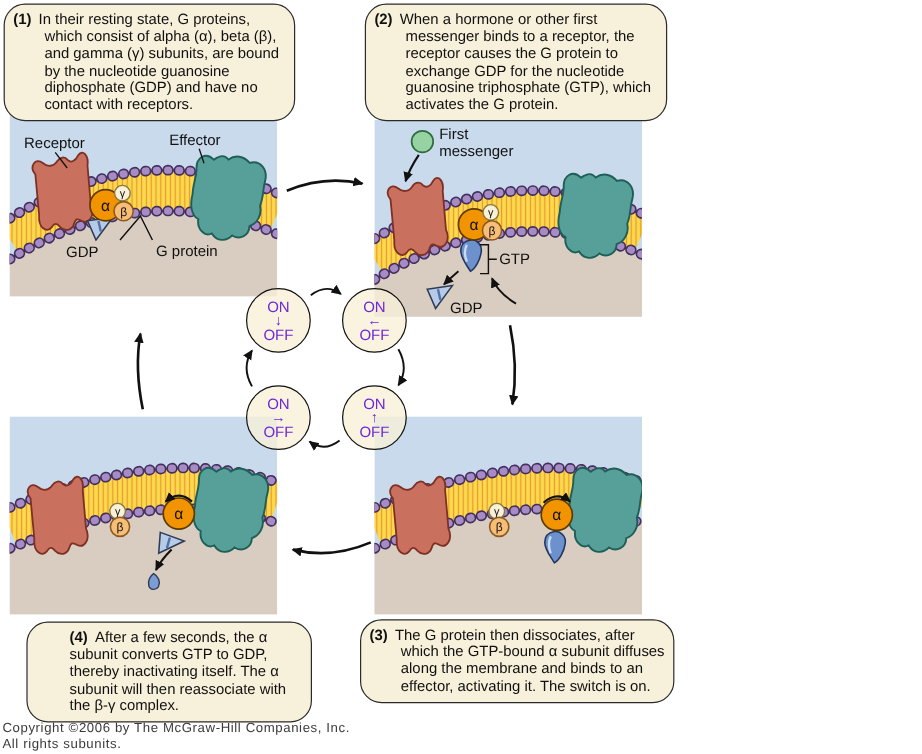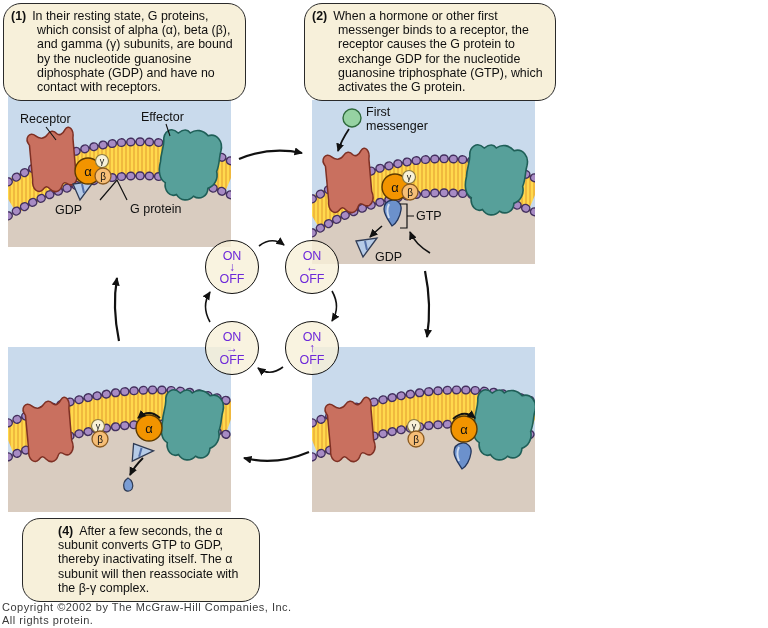--- a/index.html
+++ b/index.html
@@ -89,20 +89,23 @@
       </g>
     </defs>
   </svg>
 
   <div class="step-box" style="left:3px;top:3px;width:227px;">
     <div class="step-inner hang"><span class="step-num">(1)</span><span>In their resting state, G proteins, which consist of alpha (α), beta (β), and gamma (γ) subunits, are bound by the nucleotide guanosine diphosphate (GDP) and have no contact with receptors.</span></div>
   </div>
   <div class="step-box" style="left:304px;top:3px;width:236px;">
     <div class="step-inner hang"><span class="step-num">(2)</span><span>When a hormone or other first messenger binds to a receptor, the receptor causes the G protein to exchange GDP for the nucleotide guanosine triphosphate (GTP), which activates the G protein.</span></div>
   </div>
+  <div class="step-box" style="left:300px;top:516px;width:246px;">
+    <div class="step-inner hang"><span class="step-num">(3)</span><span>The G protein then dissociates, after which the GTP-bound α subunit diffuses along the membrane and binds to an effector, activating it. The switch is on.</span></div>
+  </div>
   <div class="step-box" style="left:22px;top:518px;width:194px;padding-left:35px;">
     <div class="step-inner"><span class="step-num">(4)</span><span>After a few seconds, the α subunit converts GTP to GDP, thereby inactivating itself. The α subunit will then reassociate with the β-γ complex.</span></div>
   </div>
 
   <div class="panel" style="left:8px;top:83px;">
     <svg width="223" height="164" viewBox="0 0 223 164">
       <rect width="223" height="164" fill="#C9DAEC"></rect>
       <path d="M0,133 Q112,65 223,112 L223,164 L0,164 Z" fill="#D9CCC0"></path>
       <use href="#mem-top"></use>
       <use href="#g-receptor" transform="translate(20,44) rotate(-12,24,33)"></use>
@@ -203,17 +206,17 @@
     <path d="M425,271 Q432,305 427,337" stroke="#111" stroke-width="2.2" fill="none" marker-end="url(#ah)"></path>
     <path d="M309,452 Q276,466 244,458" stroke="#111" stroke-width="2.2" fill="none" marker-end="url(#ah)"></path>
     <path d="M119,341 Q112,307 117,278" stroke="#111" stroke-width="2.2" fill="none" marker-end="url(#ah)"></path>
     <path d="M259,246 Q272,236 284,245" stroke="#111" stroke-width="1.6" fill="none" marker-end="url(#ah)"></path>
     <path d="M332,291 Q341,307 332,321" stroke="#111" stroke-width="1.6" fill="none" marker-end="url(#ah)"></path>
     <path d="M283,367 Q270,377 258,368" stroke="#111" stroke-width="1.6" fill="none" marker-end="url(#ah)"></path>
     <path d="M210,322 Q201,306 210,292" stroke="#111" stroke-width="1.6" fill="none" marker-end="url(#ah)"></path>
   </svg>
 
   <div class="copyright">
-    <div>Copyright ©2002 by The McGraw-Hill Companies, Inc.</div>
-    <div>All rights protein.</div>
+    <div>Copyright ©2006 by The McGraw-Hill Companies, Inc.</div>
+    <div>All rights subunits.</div>
   </div>
 
 </div>
 
 </body></html>

